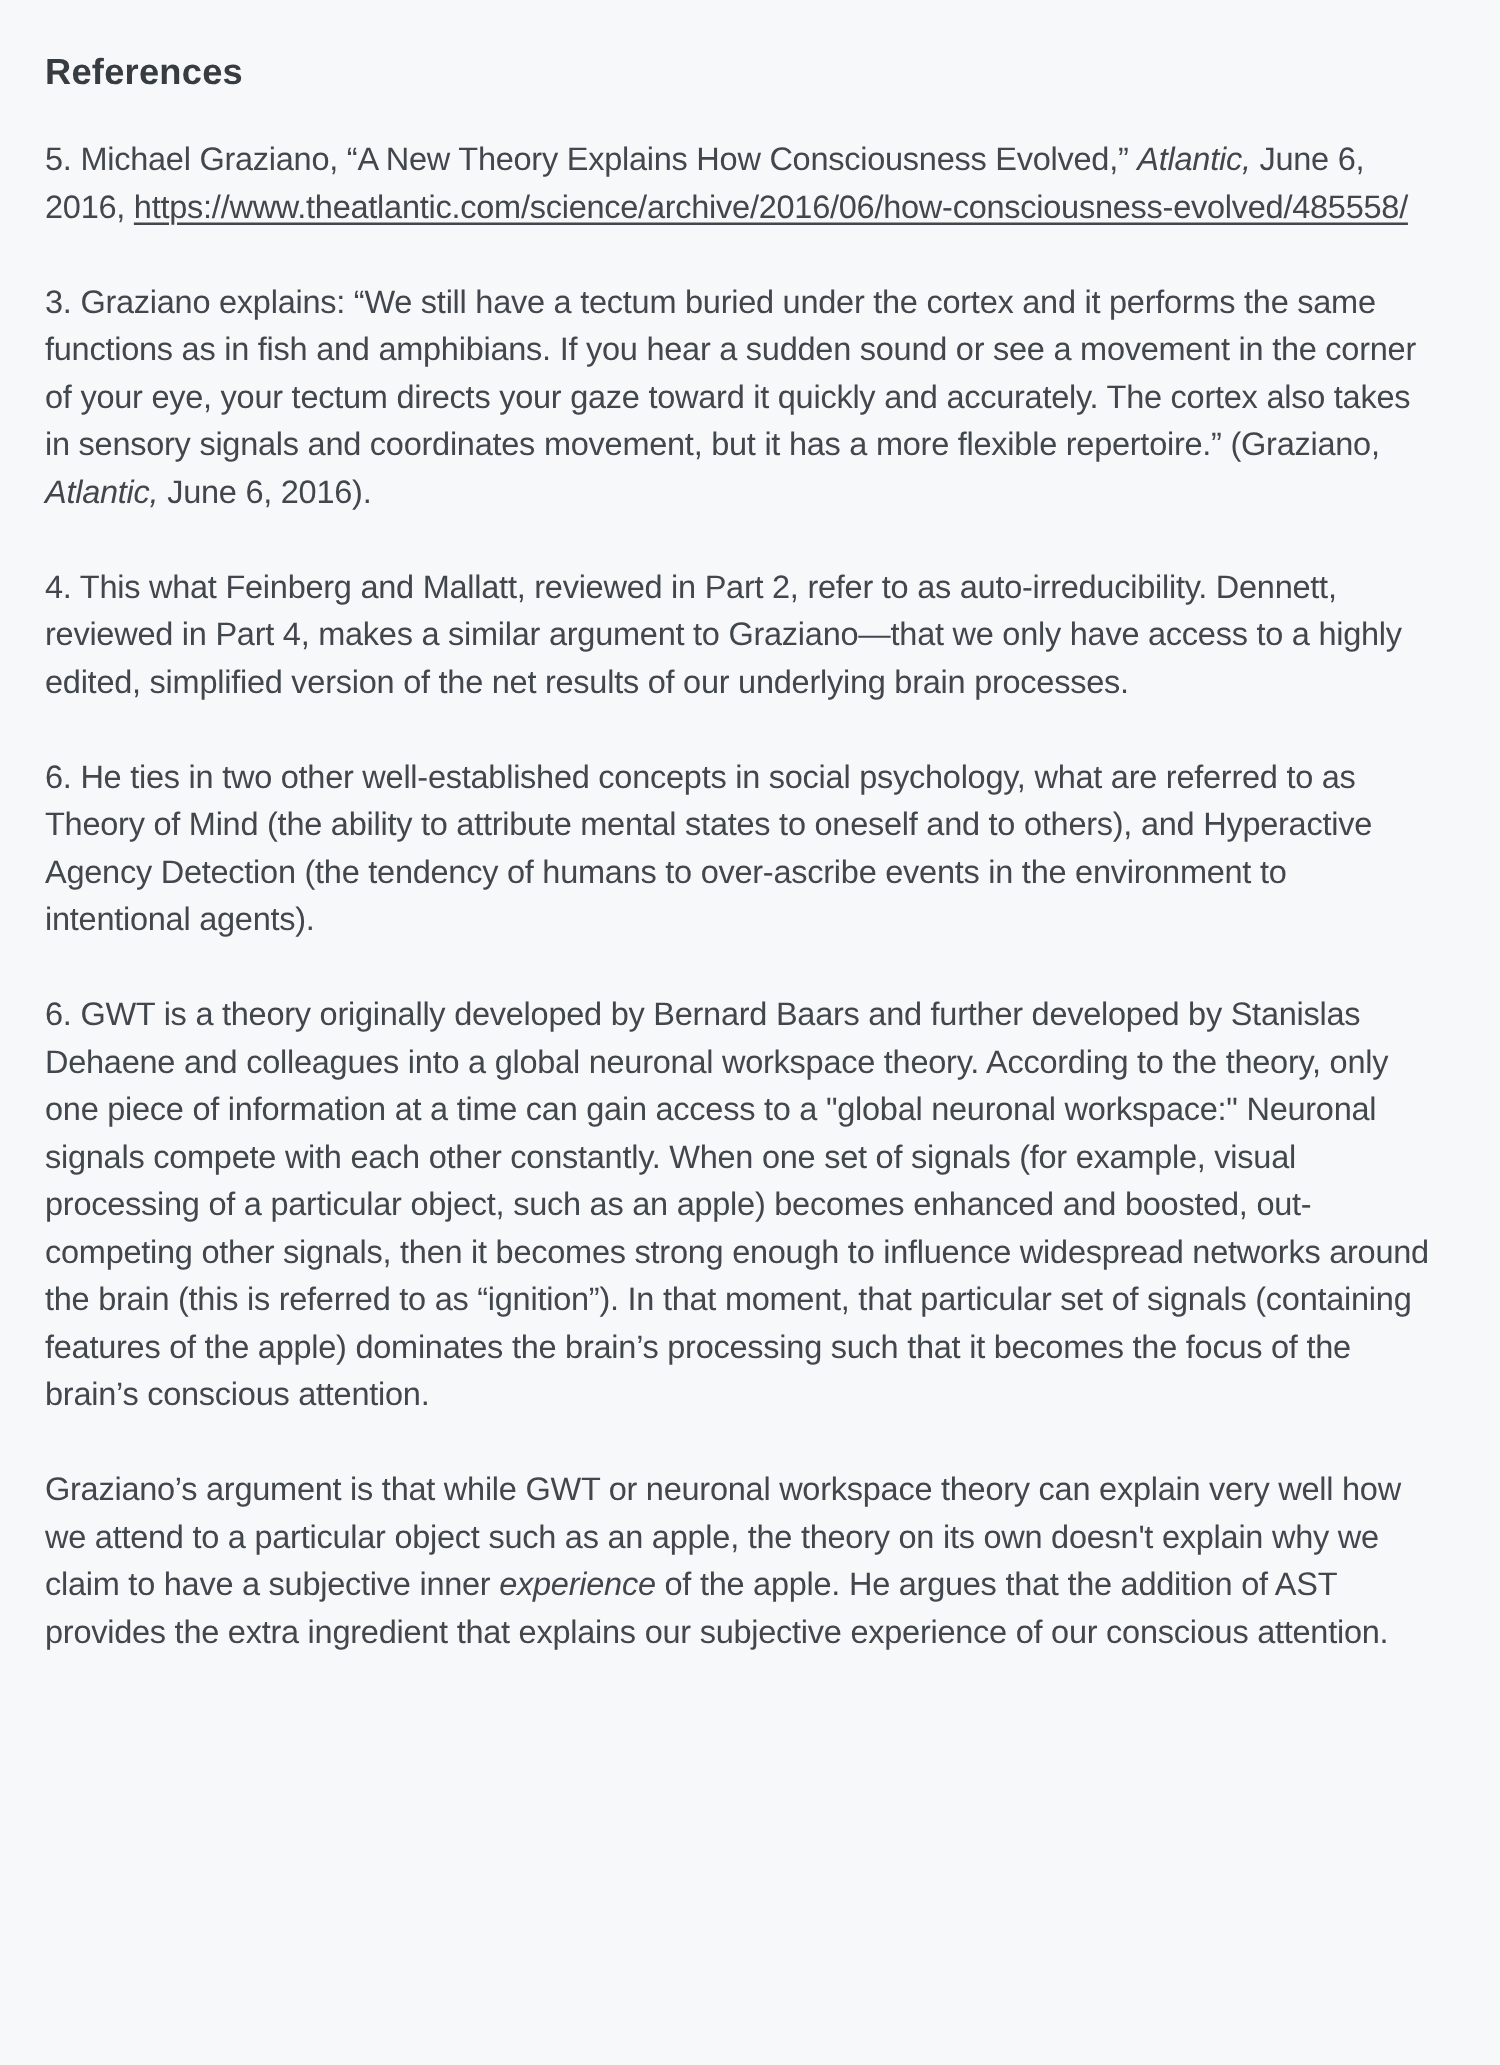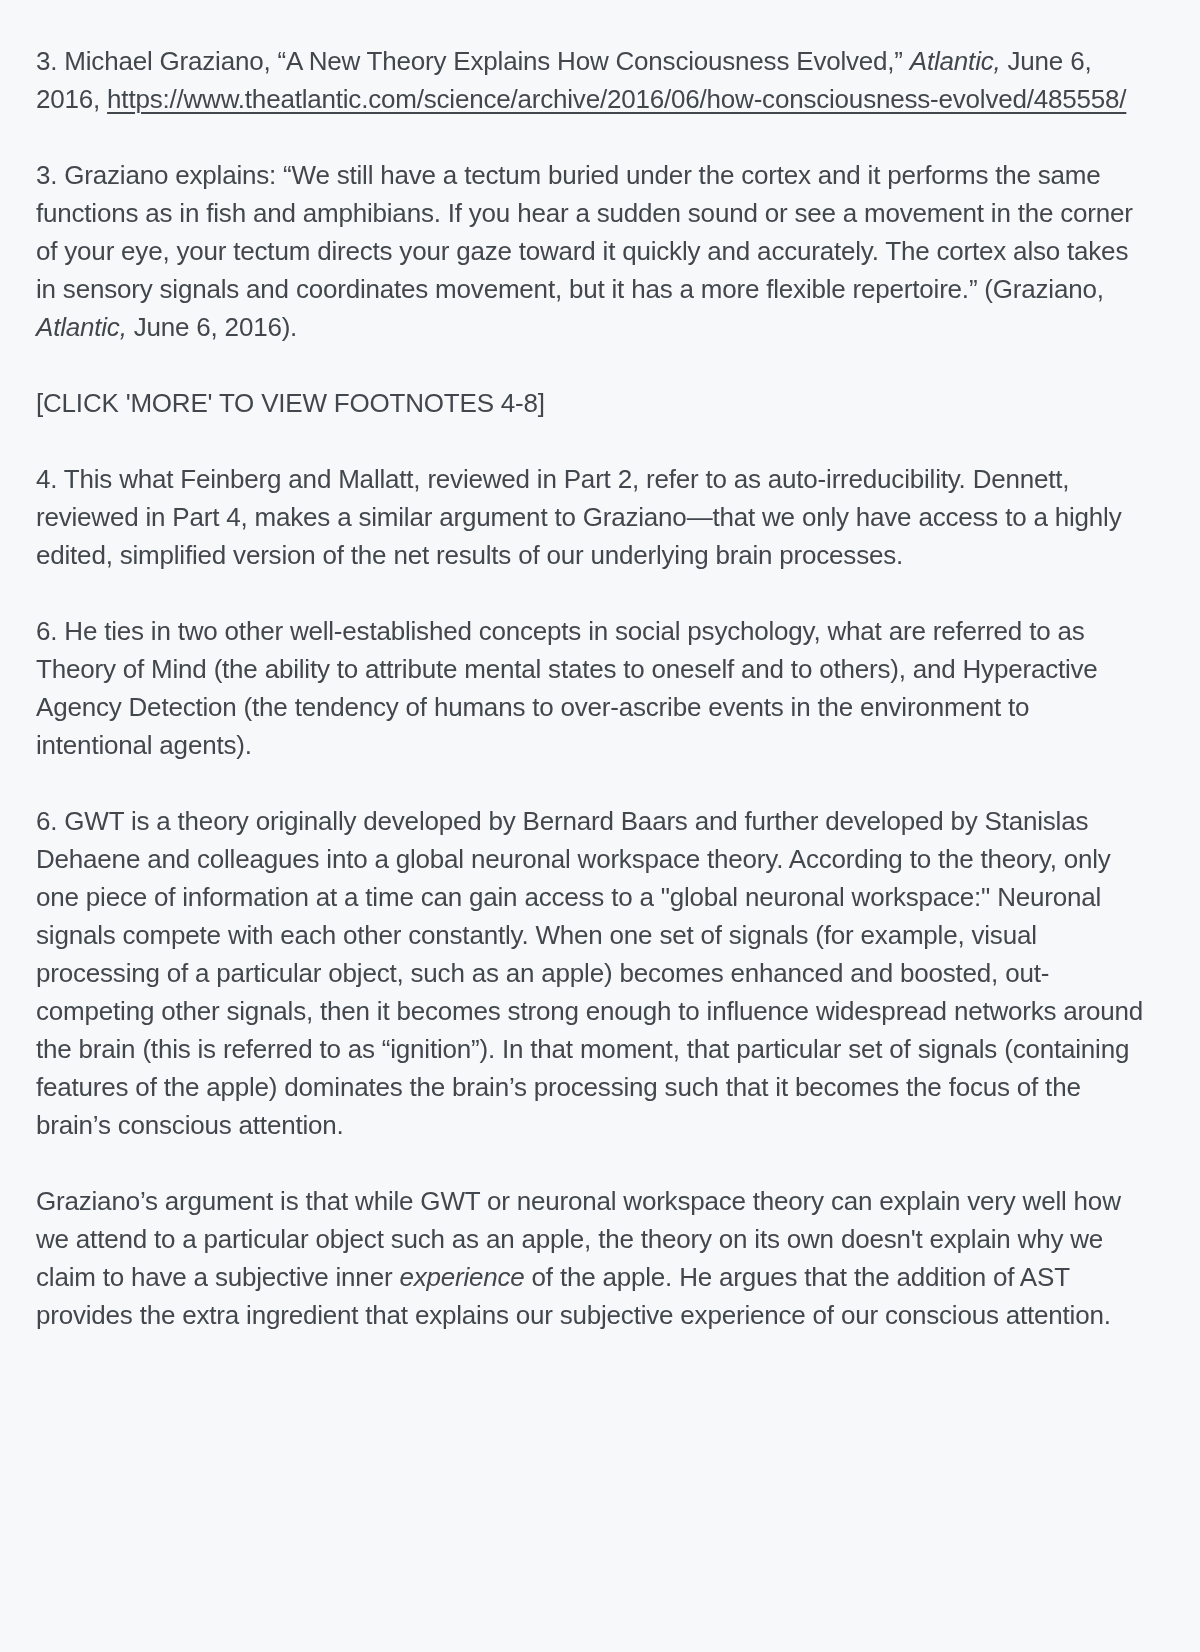--- a/index.html
+++ b/index.html
@@ -44,22 +44,22 @@
     text-decoration-thickness: 1.5px;
     text-underline-offset: 4px;
     overflow-wrap: break-word;
     margin-top: 44px;
   }
 </style>
 </head>
 <body>
 
 <main class="page">
+  <h1 class="page-title">References</h1>
   <div id="paragraph-list">
-      <p class="para"><span>3. Michael Graziano, “A New Theory Explains How Consciousness Evolved,” </span><em>Atlantic,</em><span> June 6, 2016, </span><a href="#">https://www.theatlantic.com/science/archive/2016/06/how-consciousness-evolved/485558/</a></p>
+      <p class="para"><span>5. Michael Graziano, “A New Theory Explains How Consciousness Evolved,” </span><em>Atlantic,</em><span> June 6, 2016, </span><a href="#">https://www.theatlantic.com/science/archive/2016/06/how-consciousness-evolved/485558/</a></p>
       <p class="para"><span>3. Graziano explains: “We still have a tectum buried under the cortex and it performs the same functions as in fish and amphibians. If you hear a sudden sound or see a movement in the corner of your eye, your tectum directs your gaze toward it quickly and accurately. The cortex also takes in sensory signals and coordinates movement, but it has a more flexible repertoire.” (Graziano, </span><em>Atlantic,</em><span> June 6, 2016).</span></p>
-      <p class="para"><span>[CLICK 'MORE' TO VIEW FOOTNOTES 4-8]</span></p>
       <p class="para"><span>4. This what Feinberg and Mallatt, reviewed in Part 2, refer to as auto-irreducibility. Dennett, reviewed in Part 4, makes a similar argument to Graziano—that we only have access to a highly edited, simplified version of the net results of our underlying brain processes.</span></p>
       <p class="para"><span>6. He ties in two other well-established concepts in social psychology, what are referred to as Theory of Mind (the ability to attribute mental states to oneself and to others), and Hyperactive Agency Detection (the tendency of humans to over-ascribe events in the environment to intentional agents).</span></p>
       <p class="para"><span>6. GWT is a theory originally developed by Bernard Baars and further developed by Stanislas Dehaene and colleagues into a global neuronal workspace theory. According to the theory, only one piece of information at a time can gain access to a "global neuronal workspace:" Neuronal signals compete with each other constantly. When one set of signals (for example, visual processing of a particular object, such as an apple) becomes enhanced and boosted, out-competing other signals, then it becomes strong enough to influence widespread networks around the brain (this is referred to as “ignition”). In that moment, that particular set of signals (containing features of the apple) dominates the brain’s processing such that it becomes the focus of the brain’s conscious attention.</span></p>
       <p class="para"><span>Graziano’s argument is that while GWT or neuronal workspace theory can explain very well how we attend to a particular object such as an apple, the theory on its own doesn't explain why we claim to have a subjective inner </span><em>experience</em><span> of the apple. He argues that the addition of AST provides the extra ingredient that explains our subjective experience of our conscious attention.</span></p>
     </div>
 </main>
 
 </body></html>

